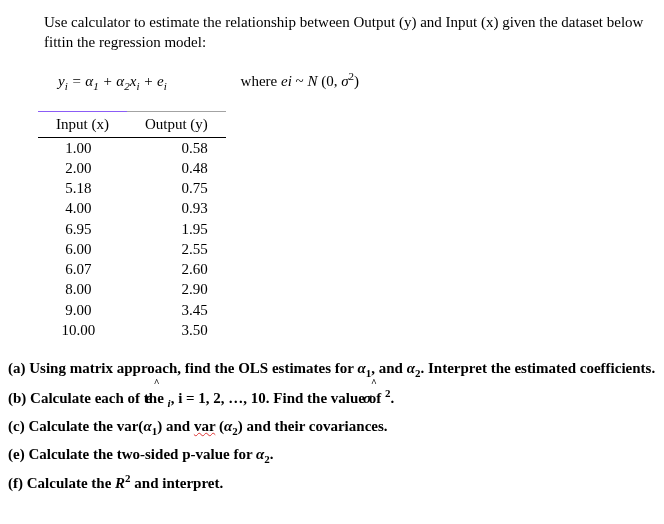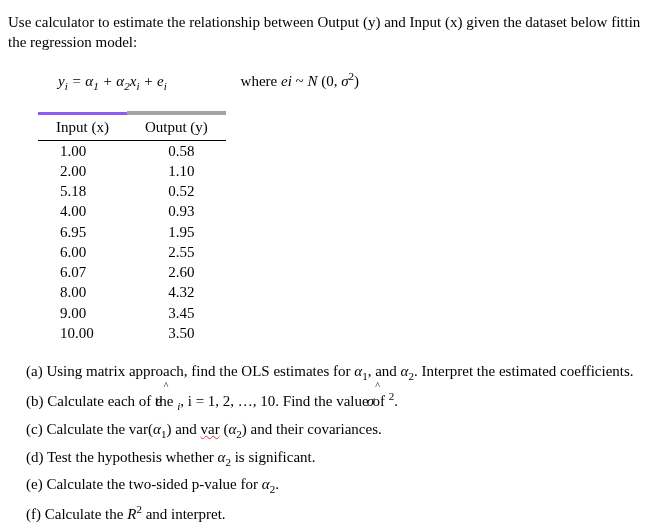--- a/index.html
+++ b/index.html
@@ -6,49 +6,49 @@
     font-family: "Times New Roman", Times, serif;
     font-size: 15px;
     color: #000;
     background: #fff;
     margin: 0;
     padding: 12px 8px 20px 8px;
     width: 664px;
     box-sizing: border-box;
     line-height: 1.35;
   }
-  .intro { margin-bottom: 14px; }
+  .intro { margin-bottom: 14px; margin-left: 36px; }
   .eqrow {
     margin: 16px 0 18px 50px;
   }
   .eq { display: inline-block; font-style: italic; }
   .eq .sub { font-size: 11px; vertical-align: sub; font-style: italic; }
   .where { display: inline-block; margin-left: 70px; }
   .sigma-sup { font-size: 11px; vertical-align: super; }
   table.data {
     border-collapse: collapse;
     margin: 8px 0 18px 30px;
   }
   table.data th {
     font-weight: normal;
     padding: 2px 18px 2px 18px;
     border-bottom: 1px solid #000;
     text-align: center;
   }
-  table.data th:first-child { border-top: 3px solid #8b5cf6; }
-  table.data th:nth-child(2) { border-top: 4px solid #a3a3a3; }
+  table.data th:first-child { border-top: 1px solid #8b5cf6; }
+  table.data th:nth-child(2) { border-top: 1px solid #a3a3a3; }
   table.data thead tr th { border-top: 1px solid #000; }
   table.data td {
     padding: 0px 18px;
     text-align: center;
     font-variant-numeric: tabular-nums;
   }
-  table.data td:first-child { text-align: left; padding-right: 30px; padding-left: 22px;}
-  table.data td:nth-child(2) { text-align: center; padding-left: 28px;}
-  .questions { margin: 12px 0 0 18px; }
+  table.data td:first-child { text-align: center; padding-right: 30px; padding-left: 22px;}
+  table.data td:nth-child(2) { text-align: right; padding-left: 28px;}
+  .questions { margin: 12px 0 0 0; font-weight: bold; }
   .questions .q { margin: 5px 0; padding-left: 22px; text-indent: -22px; }
   .hat { position: relative; display:inline-block; }
   .hat .caret {
     position: absolute;
     top: -8px; left: 0; right: 0;
     text-align: center;
     font-size: 10px;
     line-height: 6px;
   }
 </style>
@@ -73,45 +73,45 @@
       <th>Output (y)</th>
     </tr>
   </thead>
   <tbody>
     <tr>
         <td>1.00</td>
         <td>0.58</td>
       </tr>
     <tr>
         <td>2.00</td>
-        <td>1.10</td>
+        <td>0.48</td>
       </tr>
     <tr>
         <td>5.18</td>
-        <td>0.52</td>
+        <td>0.75</td>
       </tr>
     <tr>
         <td>4.00</td>
         <td>0.93</td>
       </tr>
     <tr>
         <td>6.95</td>
         <td>1.95</td>
       </tr>
     <tr>
         <td>6.00</td>
         <td>2.55</td>
       </tr>
     <tr>
         <td>6.07</td>
         <td>2.60</td>
       </tr>
     <tr>
         <td>8.00</td>
-        <td>4.32</td>
+        <td>2.90</td>
       </tr>
     <tr>
         <td>9.00</td>
         <td>3.45</td>
       </tr>
     <tr>
         <td>10.00</td>
         <td>3.50</td>
       </tr>
   </tbody>
@@ -121,21 +121,18 @@
   <div class="q">
     (a) Using matrix approach, find the OLS estimates for <span style="font-style:italic">α</span><span class="sub" style="font-size:11px;vertical-align:sub">1</span>, and <span style="font-style:italic">α</span><span class="sub" style="font-size:11px;vertical-align:sub">2</span>. Interpret the estimated coefficients.
   </div>
   <div class="q">
     (b) Calculate each of the <span class="hat"><span class="caret">^</span><span style="font-style:italic">e</span></span><span style="font-size:11px;vertical-align:sub;font-style:italic">i</span>, i = 1, 2, …, 10. Find the value of <span class="hat"><span class="caret">^</span><span style="font-style:italic">σ</span></span><span class="sigma-sup">2</span>.
   </div>
   <div class="q">
     (c) Calculate the var(<span style="font-style:italic">α</span><span style="font-size:11px;vertical-align:sub">1</span>) and <span style="text-decoration: underline wavy #d33; text-decoration-thickness:1px;">var</span> (<span style="font-style:italic">α</span><span style="font-size:11px;vertical-align:sub">2</span>) and their covariances.
   </div>
   <div class="q">
-    (d) Test the hypothesis whether <span style="font-style:italic">α</span><span style="font-size:11px;vertical-align:sub">2</span> is significant.
-  </div>
-  <div class="q">
     (e) Calculate the two-sided p-value for <span style="font-style:italic">α</span><span style="font-size:11px;vertical-align:sub">2</span>.
   </div>
   <div class="q">
     (f) Calculate the <span style="font-style:italic">R</span><span class="sigma-sup">2</span> and interpret.
   </div>
 </div>
 
 </body></html>

